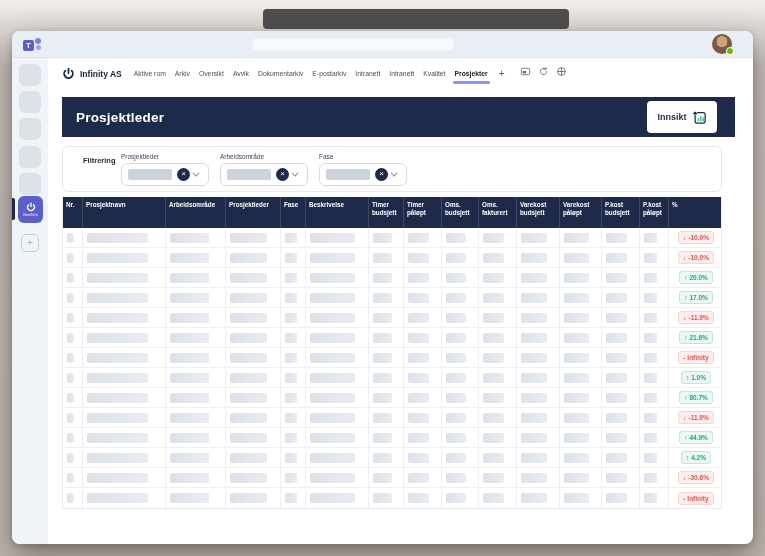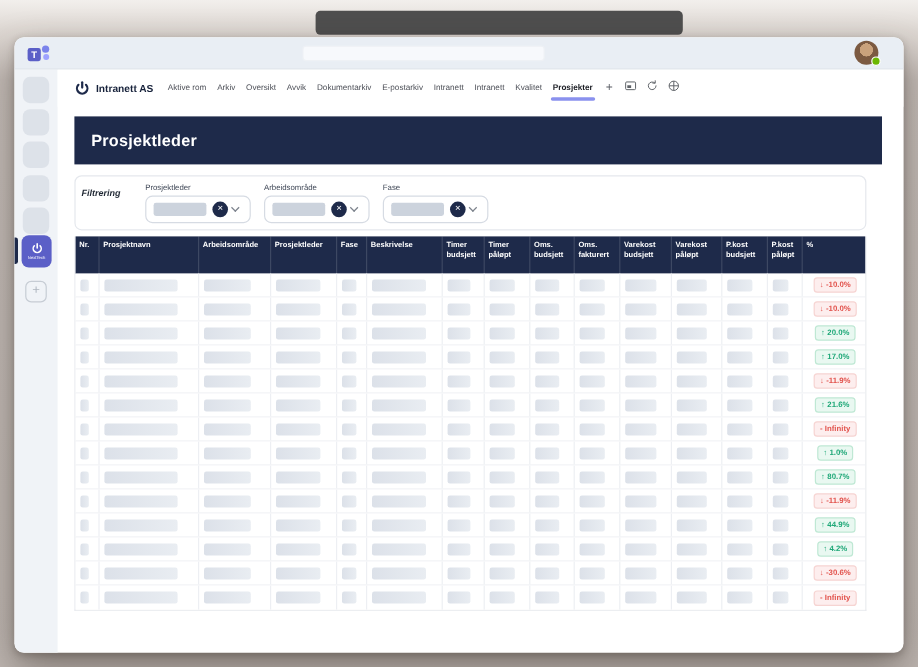--- a/index.html
+++ b/index.html
@@ -41,21 +41,21 @@
   .tab-actions .ticon { display:flex; }
 
   
   .header-band { position:absolute; left:50px; top:66px; width:673px; height:40px; background:#1e2a4a; display:flex; align-items:center; }
   .page-title { color:#fff; font-size:13.5px; font-weight:bold; padding-left:14px; letter-spacing:.2px; }
   .insight-btn { position:absolute; right:18px; top:4px; height:32px; width:70px; background:#fff; border:none; border-radius:4px; display:flex; align-items:center; justify-content:center; gap:5px; cursor:pointer; }
   .insight-btn .txt { font-size:9px; font-weight:bold; color:#1e2a4a; }
 
   
   .filter-card { position:absolute; left:50px; top:115px; width:660px; height:46px; background:#fff; border:1px solid #e5e8ed; border-radius:6px; }
-  .filter-legend { position:absolute; left:5px; top:9px; font-size:7.5px; font-weight:bold; color:#1f2733;font-style:italic; }
+  .filter-legend { position:absolute; left:20px; top:9px; font-size:7.5px; font-weight:bold; color:#1f2733; }
   .fgroups { position:absolute; left:58px; top:6px; display:flex; gap:11px; }
   .fgroup { width:88px; }
   .fgroup .flabel { display:block; font-size:6.5px; color:#3f4756; margin-bottom:3px; }
   .fselect { display:flex; align-items:center; border:1px solid #d6dbe3; border-radius:6px; height:23px; padding:0 6px; gap:5px; background:#fff; cursor:pointer; }
   .skel-bar { height:11px; width:44px; background:#ccd3dd; border-radius:2px; flex:none; }
   .clear-x { width:13px; height:13px; border-radius:50%; background:#1e2a4a; color:#fff; font-size:8px; line-height:12px; text-align:center; flex:none; cursor:pointer; }
   .chev { width:5px; height:5px; border-left:1.4px solid #7c828c; border-bottom:1.4px solid #7c828c; transform:rotate(-45deg) translateY(-2px); flex:none; }
 
   
   .tbl { position:absolute; left:50px; top:166px; width:660px; border:1px solid #e8eaee; border-top:none; }
@@ -112,21 +112,21 @@
       <div class="rail-add" style="top:176px">+</div>
     </div>
 
     <div class="tabbar">
       <span class="app-logo">
         <svg width="13" height="13" viewBox="0 0 24 24">
             <path d="M12 3v8" stroke="#1e2a4a" stroke-width="3.4" stroke-linecap="round" fill="none"></path>
             <path d="M6.2 6.8a8 8 0 1 0 11.6 0" stroke="#1e2a4a" stroke-width="3.4" fill="none" stroke-linecap="round"></path>
           </svg>
       </span>
-      <span class="app-name">Intranett AS</span>
+      <span class="app-name">Infinity AS</span>
       <span id="tab-list" style="display:flex;align-items:center;">
           <span class="tab">Aktive rom</span>
           <span class="tab">Arkiv</span>
           <span class="tab">Oversikt</span>
           <span class="tab">Avvik</span>
           <span class="tab">Dokumentarkiv</span>
           <span class="tab">E-postarkiv</span>
           <span class="tab">Intranett</span>
           <span class="tab">Intranett</span>
           <span class="tab">Kvalitet</span>
@@ -150,20 +150,30 @@
             <svg width="11" height="11" viewBox="0 0 24 24">
               <circle cx="12" cy="12" r="8.5" stroke="#5f6368" stroke-width="1.8" fill="none"></circle>
               <path d="M3.5 12h17M12 3.5v17" stroke="#5f6368" stroke-width="1.8"></path>
             </svg>
           </span>
         </span>
     </div>
 
     <div class="header-band">
       <span class="page-title">Prosjektleder</span>
+      <button class="insight-btn">
+        <span class="txt">Innsikt</span>
+        <svg width="15" height="15" viewBox="0 0 24 24">
+          <path d="M9 4h9a3 3 0 0 1 3 3v11a3 3 0 0 1-3 3H8a3 3 0 0 1-3-3v-8" stroke="#1e2a4a" stroke-width="2" fill="none" stroke-linecap="round"></path>
+          <rect x="9" y="13" width="2.4" height="5" fill="#34c38f"></rect>
+          <rect x="13" y="10" width="2.4" height="8" fill="#34c38f"></rect>
+          <rect x="17" y="12" width="2.4" height="6" fill="#34c38f"></rect>
+          <path d="M5 9V3.6M5 3.6L2.6 6M5 3.6L7.4 6" stroke="#1e2a4a" stroke-width="1.8" fill="none" stroke-linecap="round" stroke-linejoin="round"></path>
+        </svg>
+      </button>
     </div>
 
     <div class="filter-card">
       <span class="filter-legend">Filtrering</span>
       <div class="fgroups" id="filter-groups">
           <div class="fgroup">
             <span class="flabel">Prosjektleder</span>
             <div class="fselect">
               <div class="skel-bar"></div>
               <div class="clear-x">×</div>

